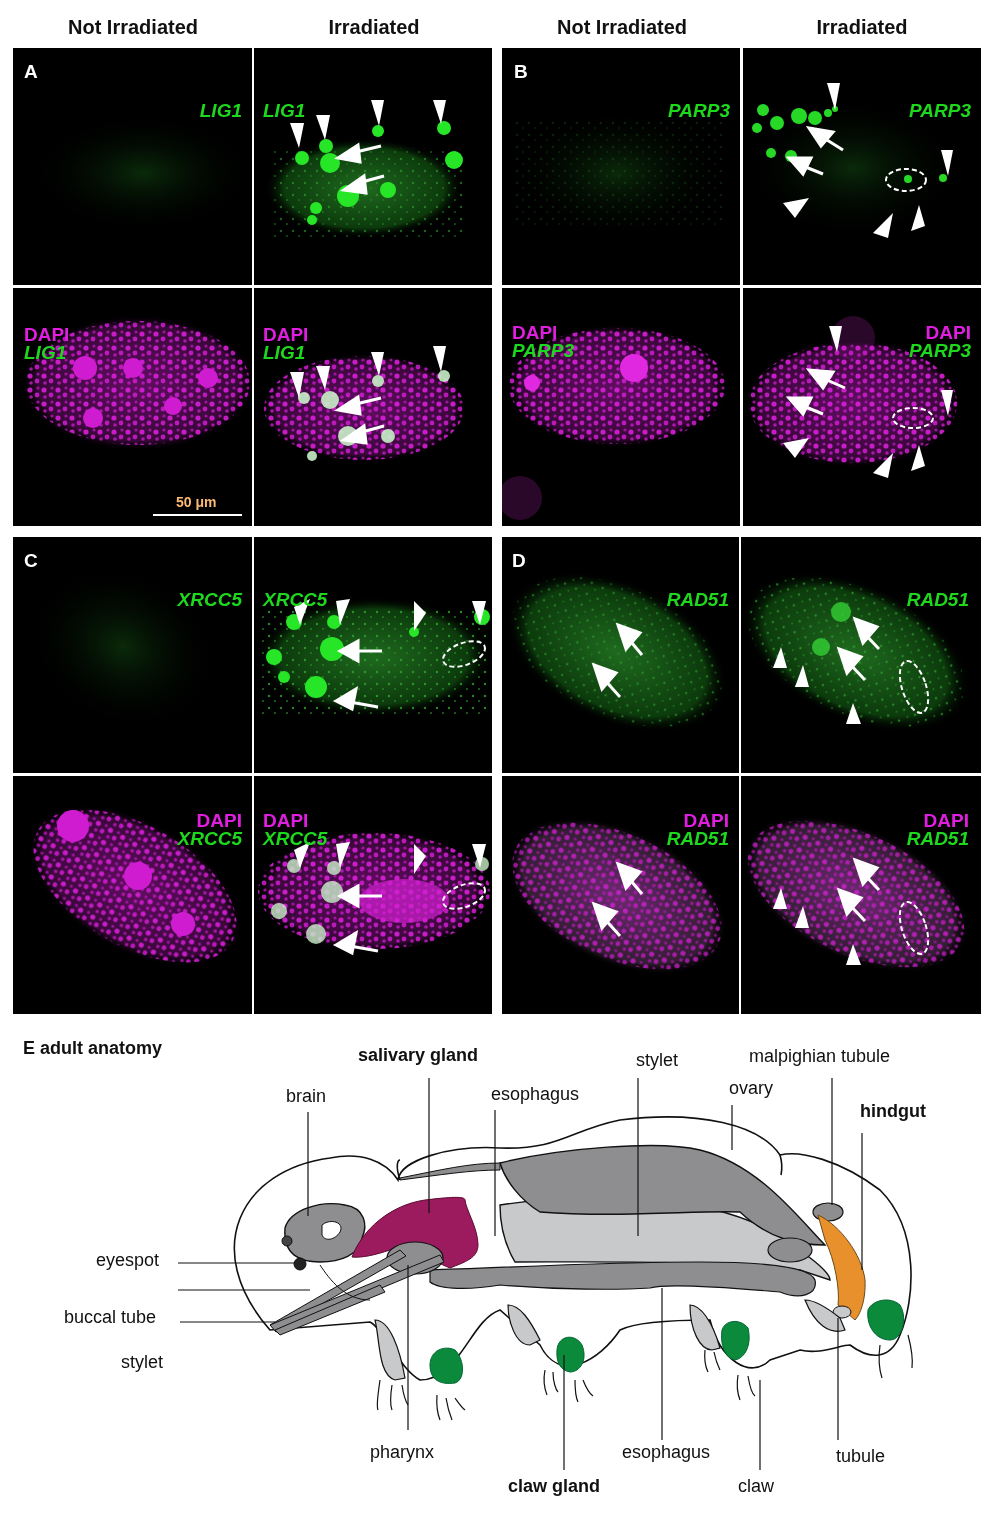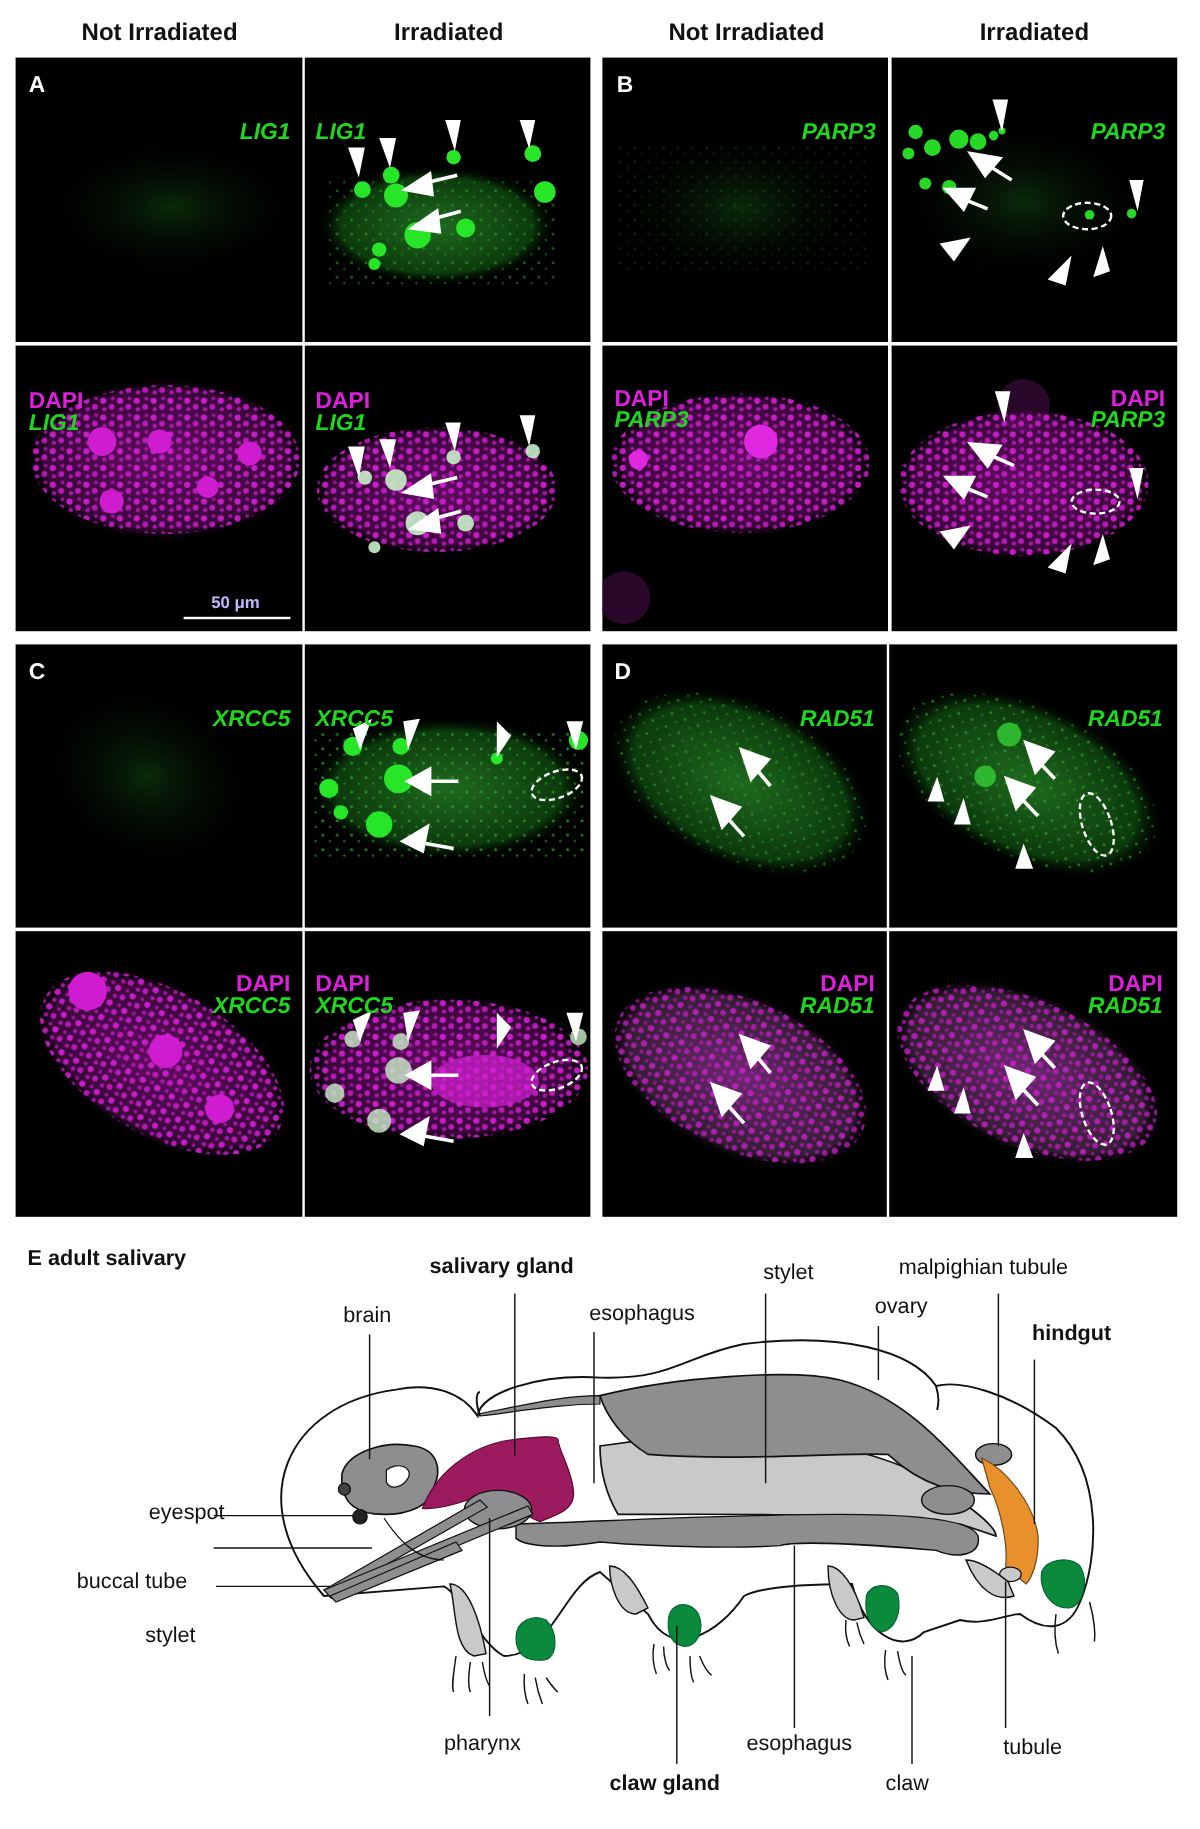--- a/index.html
+++ b/index.html
@@ -5,21 +5,21 @@
   html,body{margin:0;padding:0;background:#fff;}
   body{width:1000px;height:1524px;position:relative;overflow:hidden;font-family:"Liberation Sans",sans-serif;}
   .col-head{position:absolute;top:16px;font-weight:bold;font-size:20px;color:#111;text-align:center;}
   .panel{position:absolute;background:#000;overflow:hidden;}
   .panel svg{position:absolute;left:0;top:0;}
   .lbl{position:absolute;font-weight:bold;font-size:19px;line-height:22px;}
   .gene{color:#1ed81e;font-style:italic;margin-top:40px;}
   .dapi{color:#e01ee0;}
   .letter{color:#fff;font-size:19px;font-weight:bold;position:absolute;}
   .scalebar{position:absolute;height:2px;background:#fff;}
-  .scale-text{position:absolute;color:#c4b5fd;font-size:14px;font-weight:bold;}
+  .scale-text{position:absolute;color:#fdba74;font-size:14px;font-weight:bold;}
   .anat-title{position:absolute;left:23px;top:1038px;font-weight:bold;font-size:18px;color:#111;}
   .anat-lbl{position:absolute;font-size:18px;color:#111;white-space:nowrap;}
   .anat-lbl.b{font-weight:bold;}
 </style>
 </head>
 <body>
 
 <div class="col-head" style="left:13px;width:240px;">Not Irradiated</div>
 <div class="col-head" style="left:254px;width:240px;">Irradiated</div>
 <div class="col-head" style="left:502px;width:240px;">Not Irradiated</div>
@@ -368,21 +368,21 @@
         <line x1="122" y1="97" x2="138" y2="114"></line>
         <polygon points="114,84 136,92 122,108"></polygon>
         <line x1="107" y1="127" x2="124" y2="145"></line>
         <polygon points="98,114 120,122 106,138"></polygon>
       </g>
   </svg>
   <div class="lbl gene" style="right:12px;top:12px;">RAD51</div>
   <div class="lbl dapi" style="right:12px;top:34px;">DAPI</div>
 </div>
 
-<div class="anat-title">E adult salivary</div>
+<div class="anat-title">E adult anatomy</div>
 
 <svg style="position:absolute;left:0;top:1030px;" width="1000" height="494" viewBox="0 1030 1000 494">
   <g stroke="#111" stroke-width="1.6" fill="#fff">
 
     <path d="M 270 1330 C 200 1250 240 1170 330 1158 C 360 1152 385 1160 398 1180 C 400 1160 450 1145 500 1148 C 560 1150 570 1130 620 1120 C 700 1110 760 1125 780 1155 C 800 1150 840 1160 880 1190 C 920 1230 915 1300 900 1335 C 890 1360 870 1360 850 1345 C 840 1345 820 1355 800 1350 L 770 1360 C 750 1380 720 1360 710 1320 C 690 1320 640 1320 620 1330 C 600 1360 560 1385 540 1345 L 500 1310 C 470 1320 460 1380 420 1380 C 400 1370 385 1330 370 1322 Z"></path>
     <path d="M 400 1180 C 395 1165 398 1160 400 1160" fill="none"></path>
     <path d="M 780 1155 C 783 1165 782 1170 781 1175" fill="none"></path>
   </g>
 
   <path d="M 500 1205 C 600 1190 700 1195 770 1230 C 800 1250 830 1270 830 1280 L 800 1270 C 700 1260 600 1262 515 1262 C 505 1245 500 1225 500 1205 Z" fill="#c8c9cb" stroke="#111" stroke-width="1.4"></path>
@@ -467,20 +467,20 @@
   </g>
 </svg>
 
 <div class="anat-lbl" style="left:286px;top:1086px;">brain</div>
 <div class="anat-lbl b" style="left:358px;top:1045px;">salivary gland</div>
 <div class="anat-lbl" style="left:491px;top:1084px;">esophagus</div>
 <div class="anat-lbl" style="left:636px;top:1050px;">stylet</div>
 <div class="anat-lbl" style="left:729px;top:1078px;">ovary</div>
 <div class="anat-lbl" style="left:749px;top:1046px;">malpighian tubule</div>
 <div class="anat-lbl b" style="left:860px;top:1101px;">hindgut</div>
-<div class="anat-lbl" style="left:96px;top:1250px;margin-left:28px;">eyespot</div>
+<div class="anat-lbl" style="left:96px;top:1250px;">eyespot</div>
 <div class="anat-lbl" style="left:121px;top:1352px;">stylet</div>
 <div class="anat-lbl" style="left:64px;top:1307px;">buccal tube</div>
 <div class="anat-lbl" style="left:370px;top:1442px;">pharynx</div>
 <div class="anat-lbl b" style="left:508px;top:1476px;">claw gland</div>
 <div class="anat-lbl" style="left:622px;top:1442px;">esophagus</div>
 <div class="anat-lbl" style="left:738px;top:1476px;">claw</div>
 <div class="anat-lbl" style="left:836px;top:1446px;">tubule</div>
 
 </body></html>

